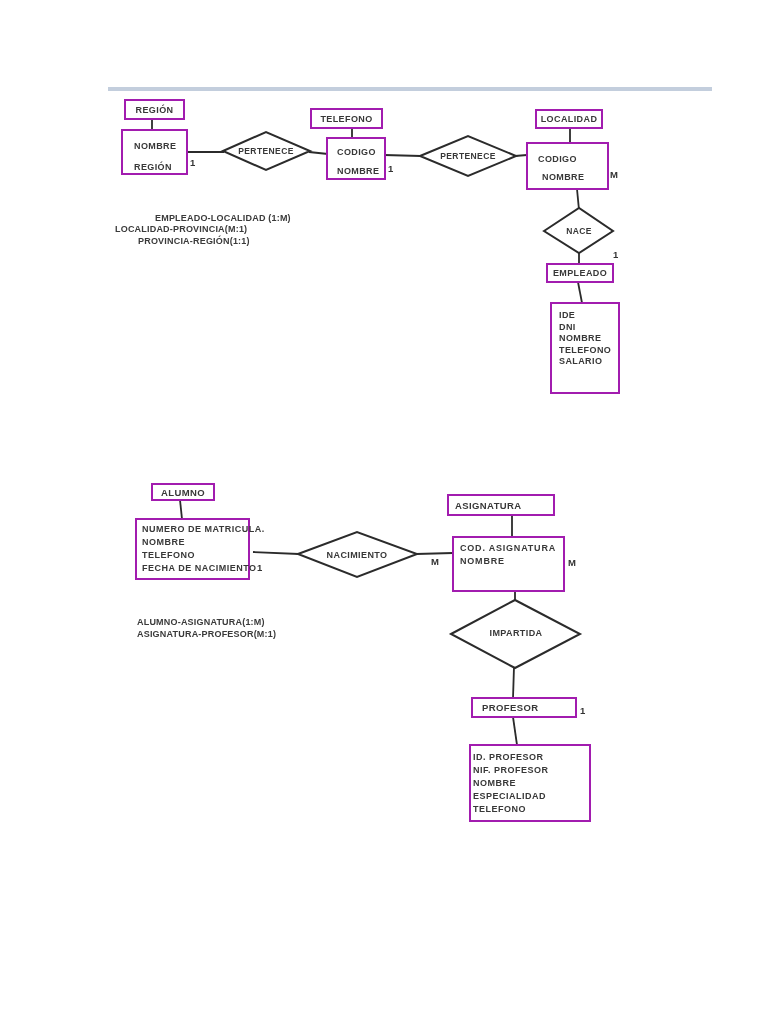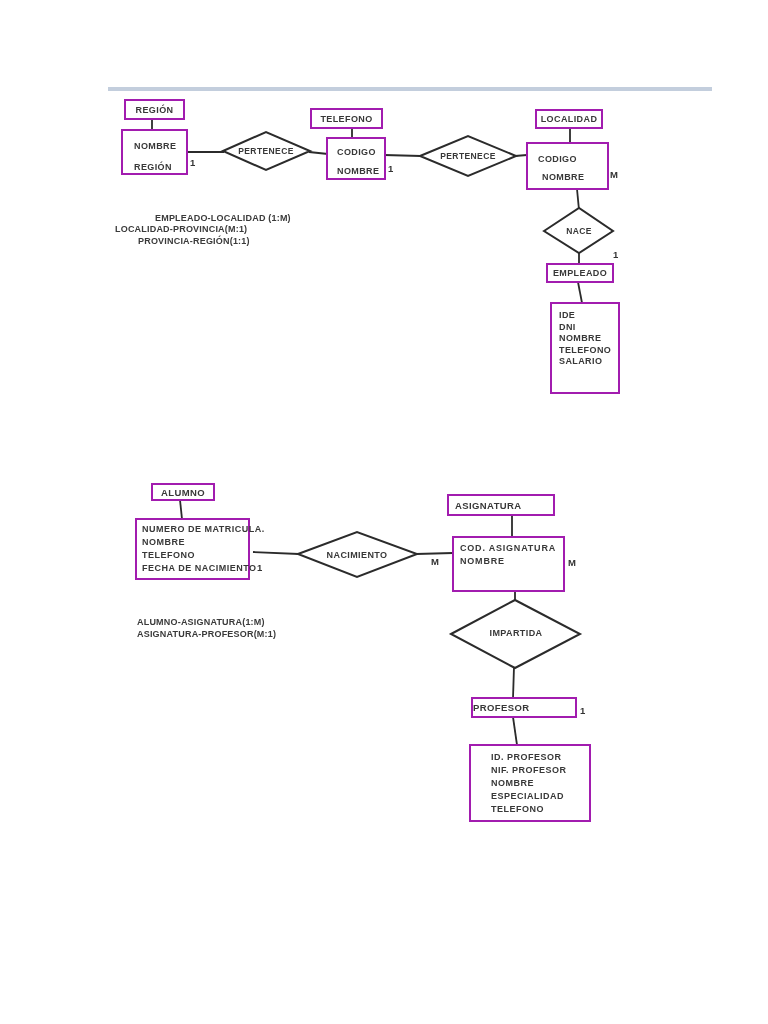--- a/index.html
+++ b/index.html
@@ -147,25 +147,25 @@
     <span>ASIGNATURA</span>
   </div>
 
   <div class="box txt lh13 asig-attrs" style="left:452px; top:536px; width:113px; height:56px; padding:4px 0 0 6px;">
     <div class="attr-line">COD. ASIGNATURA</div>
     <div class="attr-line">NOMBRE</div>
   </div>
 
   <span class="dlabel" style="left:516px; top:633px; font-size:9px;">IMPARTIDA</span>
 
-  <div class="box entity left txt" style="left:471px; top:697px; width:106px; height:21px; font-size:9.5px; padding-left:0;">
+  <div class="box entity left txt" style="left:471px; top:697px; width:106px; height:21px; font-size:9.5px; padding-left:9px;">
     <span>PROFESOR</span>
   </div>
 
-  <div class="box txt lh13" style="left:469px; top:744px; width:122px; height:78px; padding:5px 0 0 20px; letter-spacing:.5px;">
+  <div class="box txt lh13" style="left:469px; top:744px; width:122px; height:78px; padding:5px 0 0 2px; letter-spacing:.5px;">
     <div class="attr-line">ID. PROFESOR</div>
     <div class="attr-line">NIF. PROFESOR</div>
     <div class="attr-line">NOMBRE</div>
     <div class="attr-line">ESPECIALIDAD</div>
     <div class="attr-line">TELEFONO</div>
   </div>
 
   <span class="card" style="left:257px; top:562px;">1</span>
   <span class="card" style="left:431px; top:556px;">M</span>
   <span class="card" style="left:568px; top:557px;">M</span>

